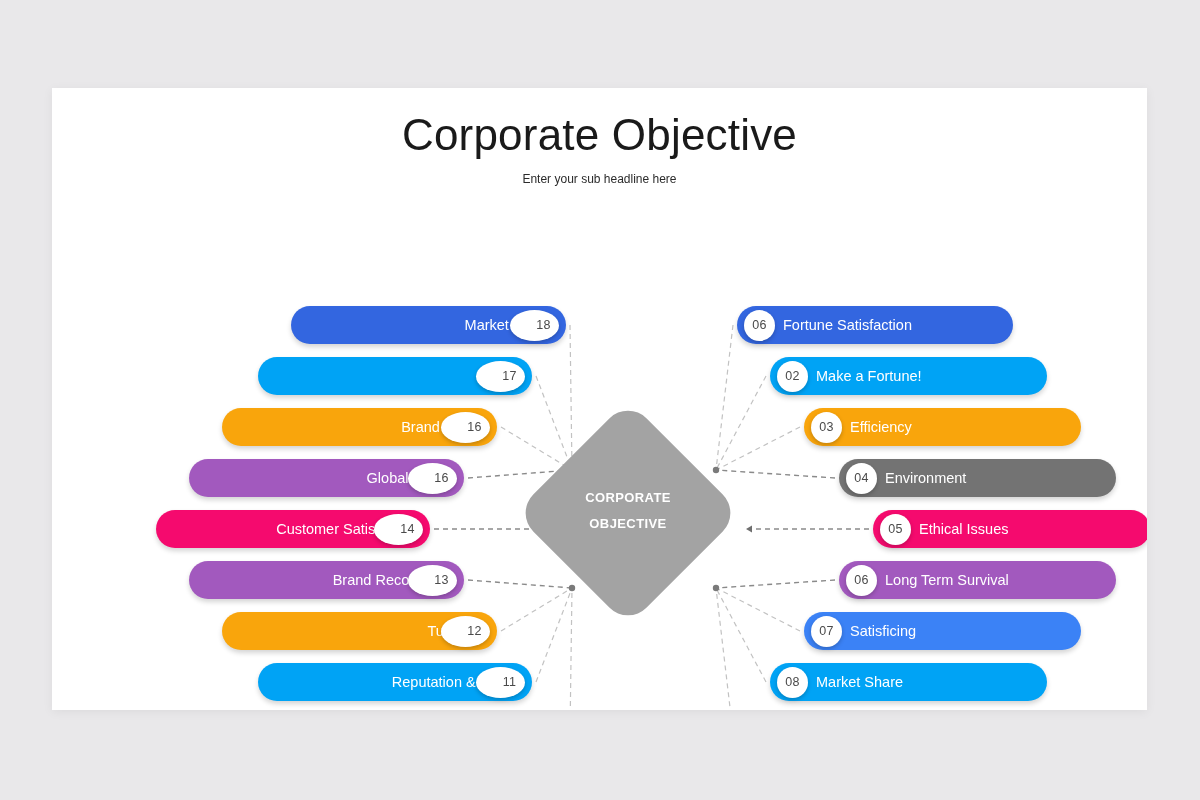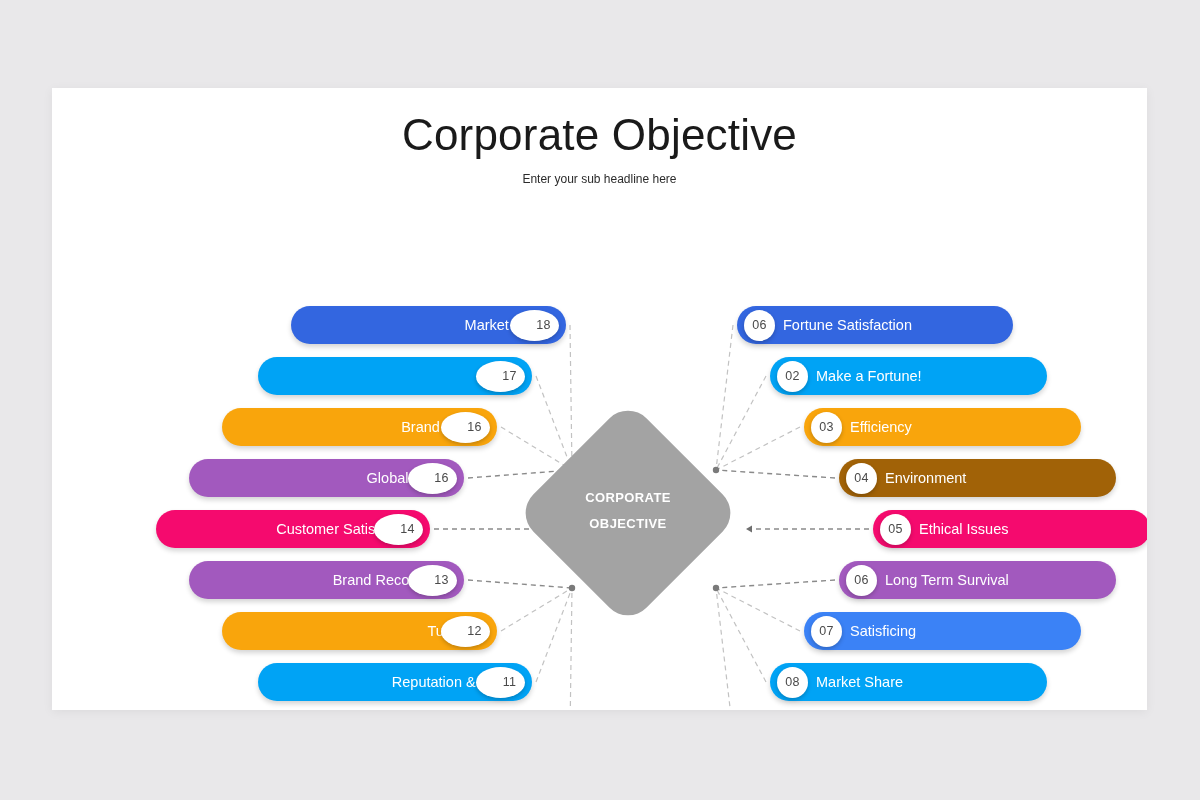--- a/index.html
+++ b/index.html
@@ -175,21 +175,21 @@
       <span class="lbl">Fortune Satisfaction</span>
     </div>
     <div class="bar right" style="left: 718px; top: 269px; width: 277px; background: rgb(0, 163, 245);">
       <div class="num">02</div>
       <span class="lbl">Make a Fortune!</span>
     </div>
     <div class="bar right" style="left: 752px; top: 320px; width: 277px; background: rgb(249, 165, 12);">
       <div class="num">03</div>
       <span class="lbl">Efficiency</span>
     </div>
-    <div class="bar right" style="left: 787px; top: 371px; width: 277px; background: #a16207;">
+    <div class="bar right" style="left: 787px; top: 371px; width: 277px; background: #737373;">
       <div class="num">04</div>
       <span class="lbl">Environment</span>
     </div>
     <div class="bar right" style="left: 821px; top: 422px; width: 277px; background: rgb(245, 10, 110);">
       <div class="num">05</div>
       <span class="lbl">Ethical Issues</span>
     </div>
     <div class="bar right" style="left: 787px; top: 473px; width: 277px; background: rgb(162, 89, 190);">
       <div class="num">06</div>
       <span class="lbl">Long Term Survival</span>

